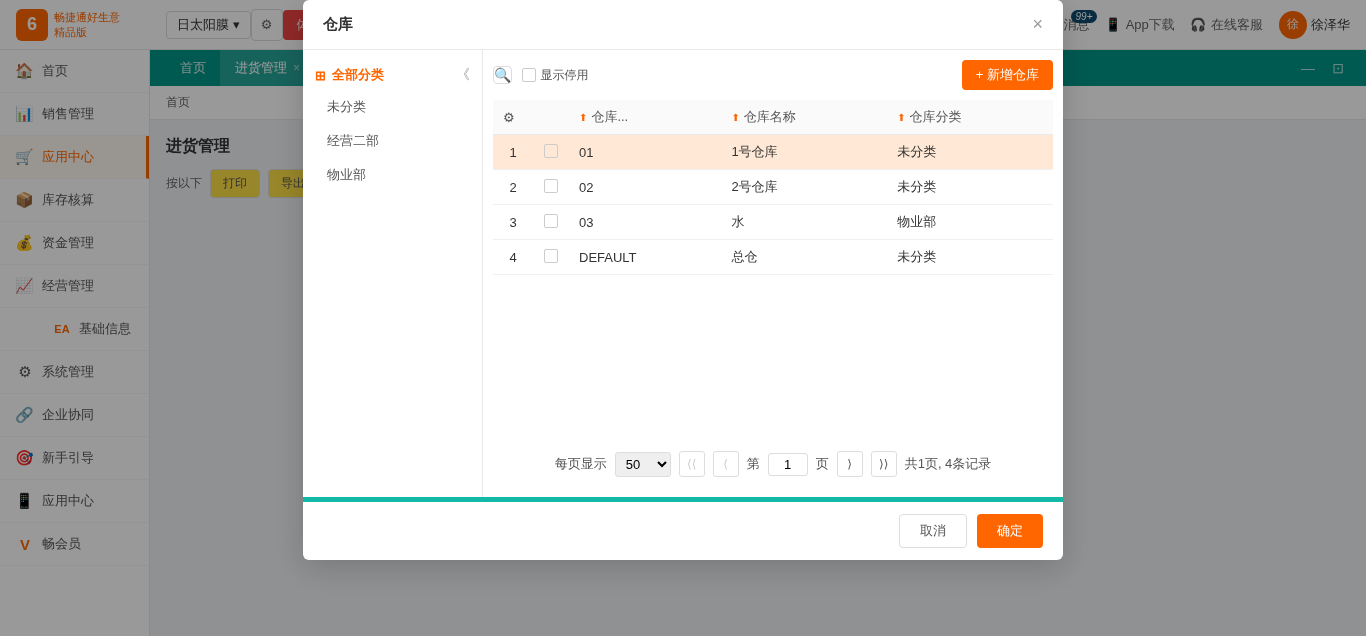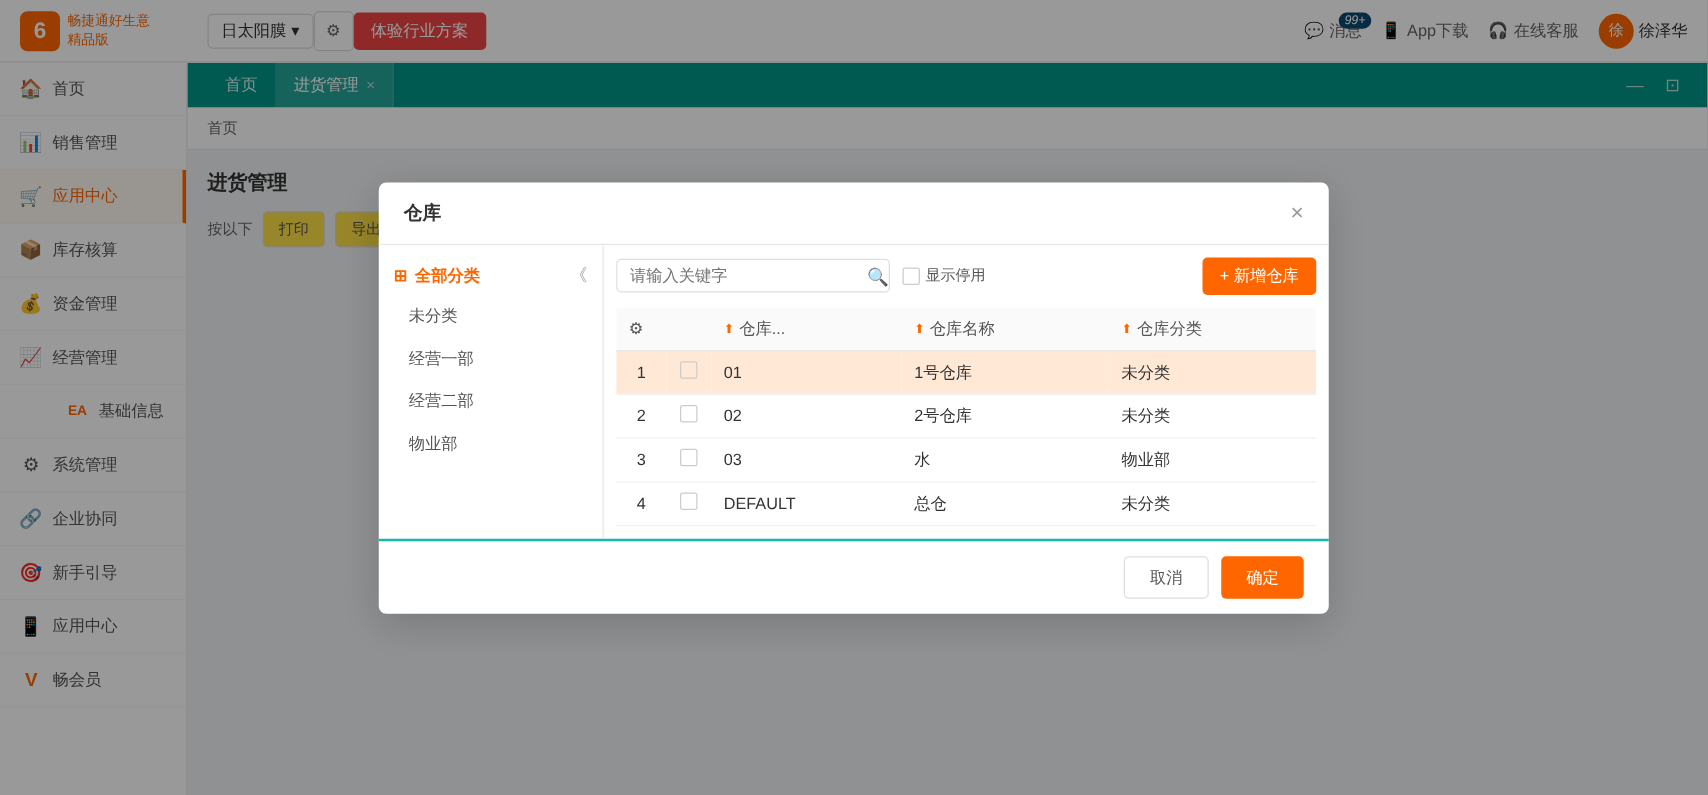--- a/index.html
+++ b/index.html
@@ -38,21 +38,21 @@
     
     .page-header { margin-bottom: 12px; }
     .page-title { font-size: 16px; font-weight: bold; color: #333; }
     .toolbar { display: flex; align-items: center; gap: 8px; margin-bottom: 12px; flex-wrap: wrap; }
     .filter-label { color: #666; font-size: 12px; }
     .toolbar-btn { border: 1px solid #ddd; background: #fde047; border-radius: 4px; padding: 5px 12px; cursor: pointer; font-size: 12px; color: #555; }
     .toolbar-btn.orange { background: #f60; color: #fff; border-color: #f60; }
     .refresh-btn { color: #f60; cursor: pointer; font-size: 12px; display: flex; align-items: center; gap: 4px; }
 
     
-    .modal-overlay { position: fixed; top: 0; left: 0; right: 0; bottom: 0; background: rgba(0,0,0,0.4); z-index: 100; display: flex; align-items: center; justify-content: center; }
+    .modal-overlay { position: fixed; top: 0; left: 0; right: 0; bottom: 0; background: rgba(0,0,0,0.4); z-index: 100; display: flex; justify-content: center; }
     .modal { background: #fff; border-radius: 6px; width: 760px; max-height: 560px; display: flex; flex-direction: column; box-shadow: 0 8px 32px rgba(0,0,0,0.18); }
     .modal-header { display: flex; align-items: center; justify-content: space-between; padding: 14px 20px; border-bottom: 1px solid #e8e8e8; }
     .modal-title { font-size: 15px; font-weight: bold; color: #333; }
     .modal-close { cursor: pointer; color: #999; font-size: 18px; }
     .modal-body { display: flex; flex: 1; overflow: hidden; }
 
     
     .cat-sidebar { width: 180px; border-right: 1px solid #e8e8e8; padding: 10px 0; flex-shrink: 0; }
     .cat-header { display: flex; align-items: center; justify-content: space-between; padding: 6px 12px; }
     .cat-all { display: flex; align-items: center; gap: 6px; color: #f60; font-size: 13px; font-weight: bold; cursor: pointer; }
@@ -83,21 +83,21 @@
     .settings-icon-cell { text-align: center; }
 
     
     .pagination { display: flex; align-items: center; justify-content: center; padding: 10px 0; gap: 8px; font-size: 13px; color: #555; }
     .page-btn { width: 26px; height: 26px; border: 1px solid #ddd; border-radius: 3px; background: #fff; display: flex; align-items: center; justify-content: center; cursor: pointer; color: #555; font-size: 12px; }
     .page-btn.disabled { color: #ccc; cursor: not-allowed; }
     .page-input { width: 40px; border: 1px solid #ddd; border-radius: 3px; text-align: center; padding: 3px; font-size: 13px; }
     .page-size-select { border: 1px solid #ddd; border-radius: 3px; padding: 3px 6px; font-size: 13px; }
 
     
-    .modal-footer { padding: 12px 20px; border-top: 2px solid #14b8a6; display: flex; justify-content: flex-end; gap: 10px; }
+    .modal-footer { padding: 12px 20px; border-top: 5px solid #14b8a6; display: flex; justify-content: flex-end; gap: 10px; }
     .cancel-btn { border: 1px solid #ddd; background: #fff; border-radius: 4px; padding: 7px 20px; cursor: pointer; font-size: 13px; color: #555; }
     .confirm-btn { background: #f60; color: #fff; border: none; border-radius: 4px; padding: 7px 20px; cursor: pointer; font-size: 13px; }
 
     
     .tab-bar { background: #009688; display: flex; align-items: center; padding: 0 16px; height: 36px; }
     .tab-item { color: rgba(255,255,255,0.85); padding: 0 14px; height: 36px; display: flex; align-items: center; cursor: pointer; font-size: 13px; border-right: 1px solid rgba(255,255,255,0.15); }
     .tab-item.active { background: rgba(255,255,255,0.15); color: #fff; }
     .tab-close { margin-left: 6px; color: rgba(255,255,255,0.6); font-size: 12px; }
     .tab-actions { margin-left: auto; display: flex; gap: 6px; }
     .tab-action-btn { color: rgba(255,255,255,0.7); cursor: pointer; font-size: 14px; width: 24px; height: 24px; display: flex; align-items: center; justify-content: center; }
@@ -245,30 +245,28 @@
 
       <div class="cat-sidebar">
         <div class="cat-header">
           <div class="cat-all">
             <span>⊞</span>
             <span>全部分类</span>
           </div>
           <span class="cat-collapse">《</span>
         </div>
         <div class="cat-item">未分类</div>
-        <div class="cat-item">经营一部</div>
         <div class="cat-item">经营二部</div>
         <div class="cat-item">物业部</div>
       </div>
 
       <div class="table-area">
 
         <div class="table-toolbar">
           <div style="display:flex;align-items:center;border:1px solid #ddd;border-radius:4px;overflow:hidden;">
-            <input class="search-input" style="border: none; outline: none;" type="text" placeholder="请输入关键字">
             <button class="search-btn">🔍</button>
           </div>
           <label class="show-disabled">
             <span class="checkbox"></span>
             <span>显示停用</span>
           </label>
           <button class="add-btn">+ 新增仓库</button>
         </div>
 
         <div style="overflow:auto;flex:1;">
@@ -314,20 +312,37 @@
                 <td class="row-num">4</td>
                 <td class="col-check"><span class="checkbox"></span></td>
                 <td class="col-code">DEFAULT</td>
                 <td class="col-name">总仓</td>
                 <td class="col-cat">未分类</td>
               </tr>
             </tbody>
           </table>
         </div>
 
+        <div class="pagination">
+          <span>每页显示</span>
+          <select class="page-size-select">
+            <option>50</option>
+            <option>10</option>
+            <option>20</option>
+            <option>100</option>
+          </select>
+          <div class="page-btn disabled">⟨⟨</div>
+          <div class="page-btn disabled">⟨</div>
+          <span>第</span>
+          <input class="page-input" type="text" value="1" style="">
+          <span>页</span>
+          <div class="page-btn">⟩</div>
+          <div class="page-btn">⟩⟩</div>
+          <span>共1页, 4条记录</span>
+        </div>
       </div>
     </div>
 
     <div class="modal-footer">
       <button class="cancel-btn">取消</button>
       <button class="confirm-btn">确定</button>
     </div>
   </div>
 </div>
 

